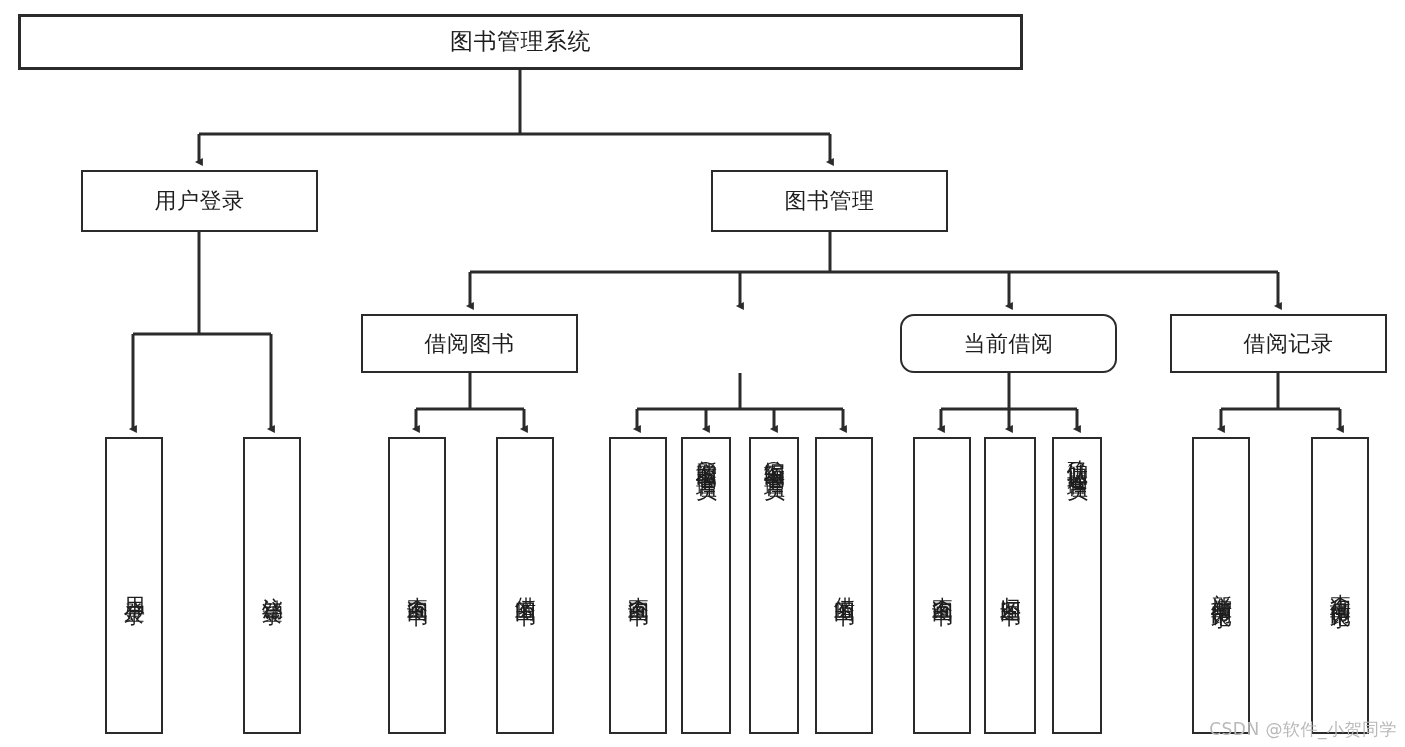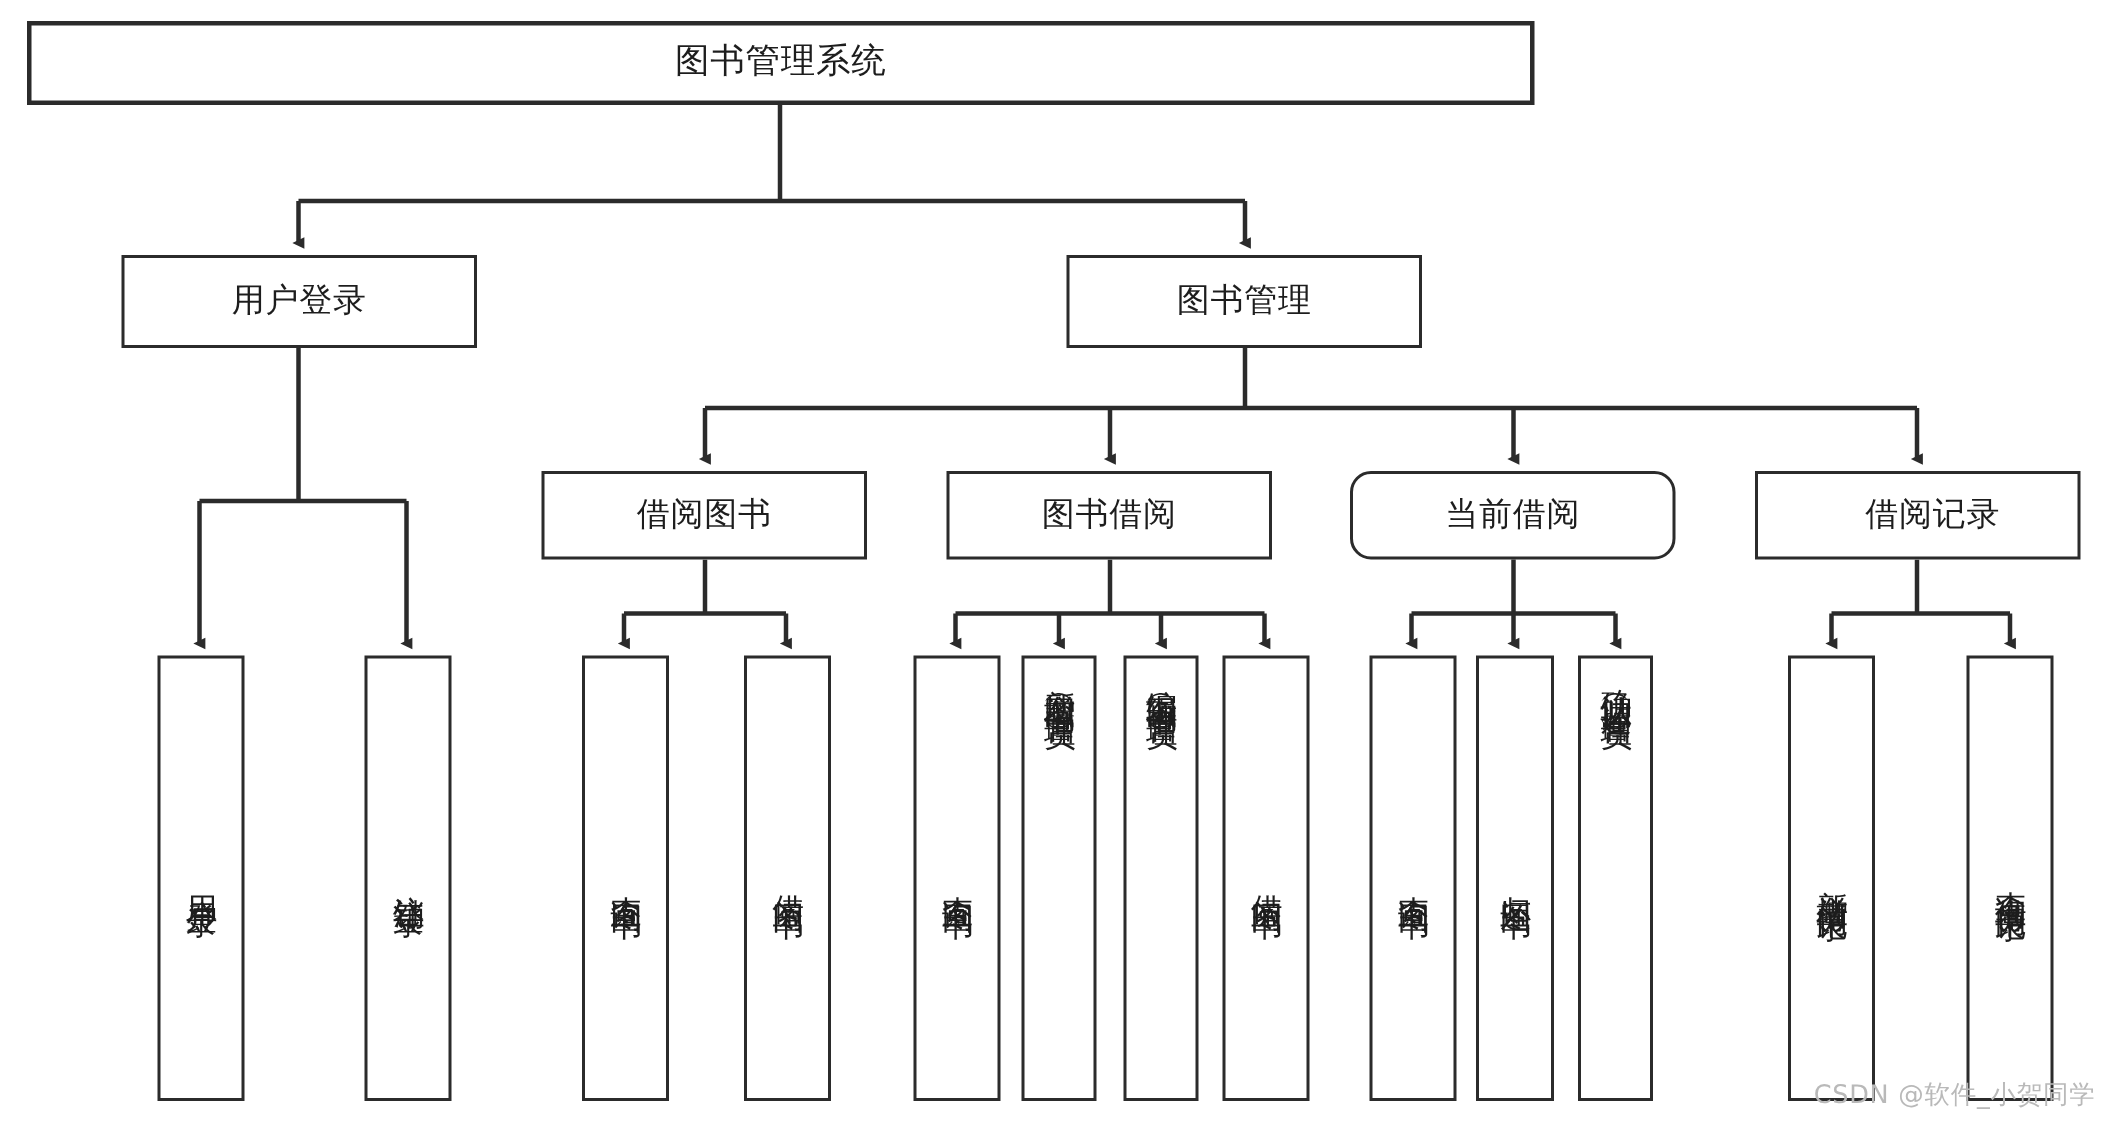--- a/index.html
+++ b/index.html
@@ -146,23 +146,20 @@
   <div class="node horiz" style="left:81px; top:170px; width:237px; height:62px;">
     <span class="node-label">用户登录</span>
   </div>
   <div class="node horiz" style="left:711px; top:170px; width:237px; height:62px;">
     <span class="node-label">图书管理</span>
   </div>
 
   <div class="node horiz" style="left:361px; top:314px; width:217px; height:59px;">
     <span class="node-label">借阅图书</span>
   </div>
-  <div class="node horiz" style="left:631px; top:314px; width:217px; height:59px;">
-    <span class="node-label">图书借阅</span>
-  </div>
   <div class="node horiz" style="left:900px; top:314px; width:217px; height:59px;border-radius:14px;">
     <span class="node-label">当前借阅</span>
   </div>
   <div class="node horiz" style="left:1170px; top:314px; width:217px; height:59px;padding-left:20px;">
     <span class="node-label">借阅记录</span>
   </div>
 
   <div class="node vert centered" style="left:105px; top:437px; width:58px; height:297px;">
     <span class="node-label">用户登录</span>
   </div>

